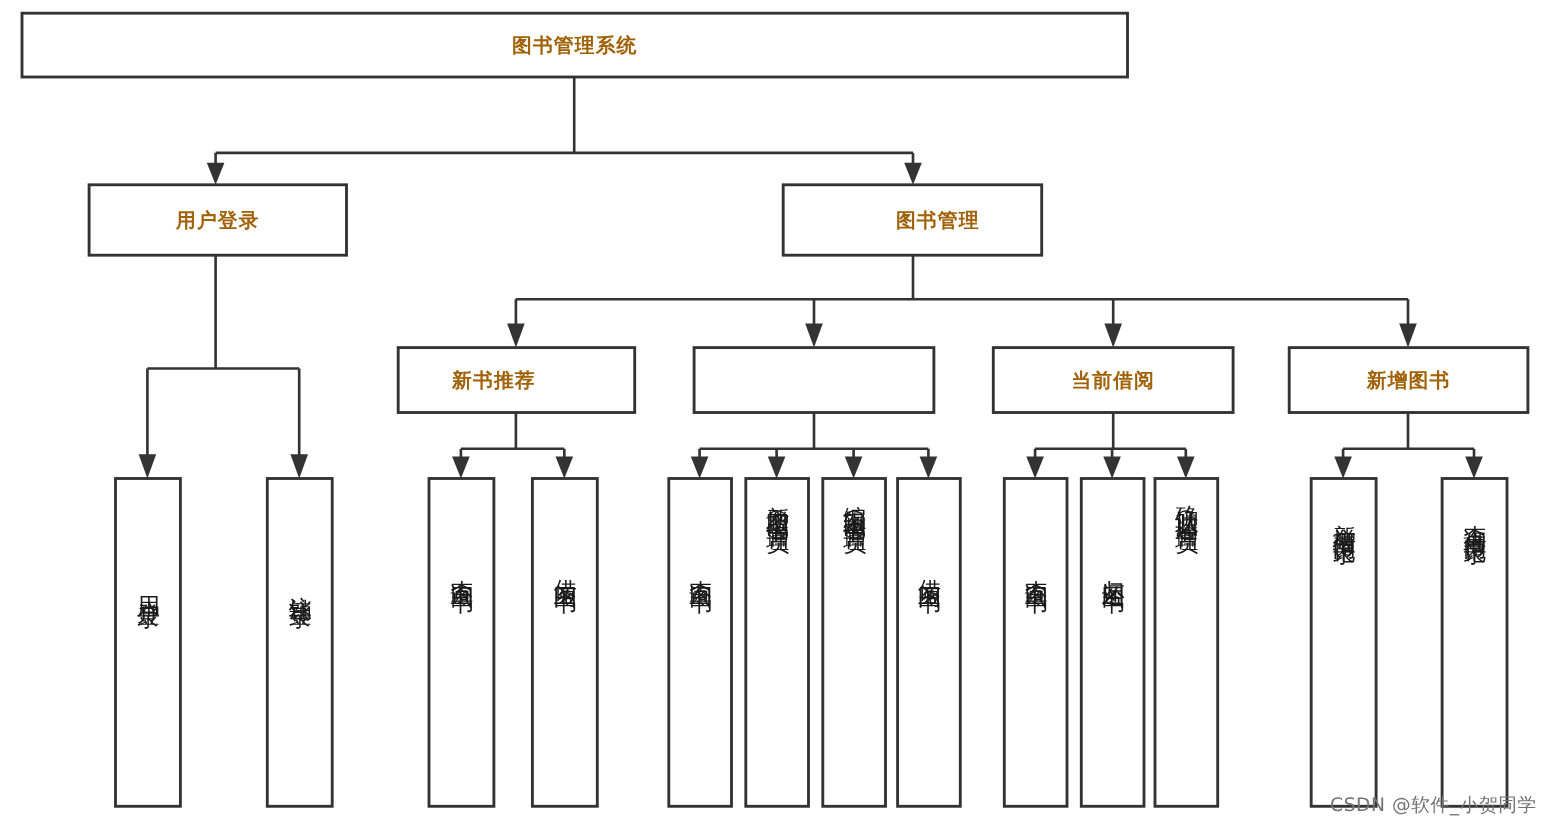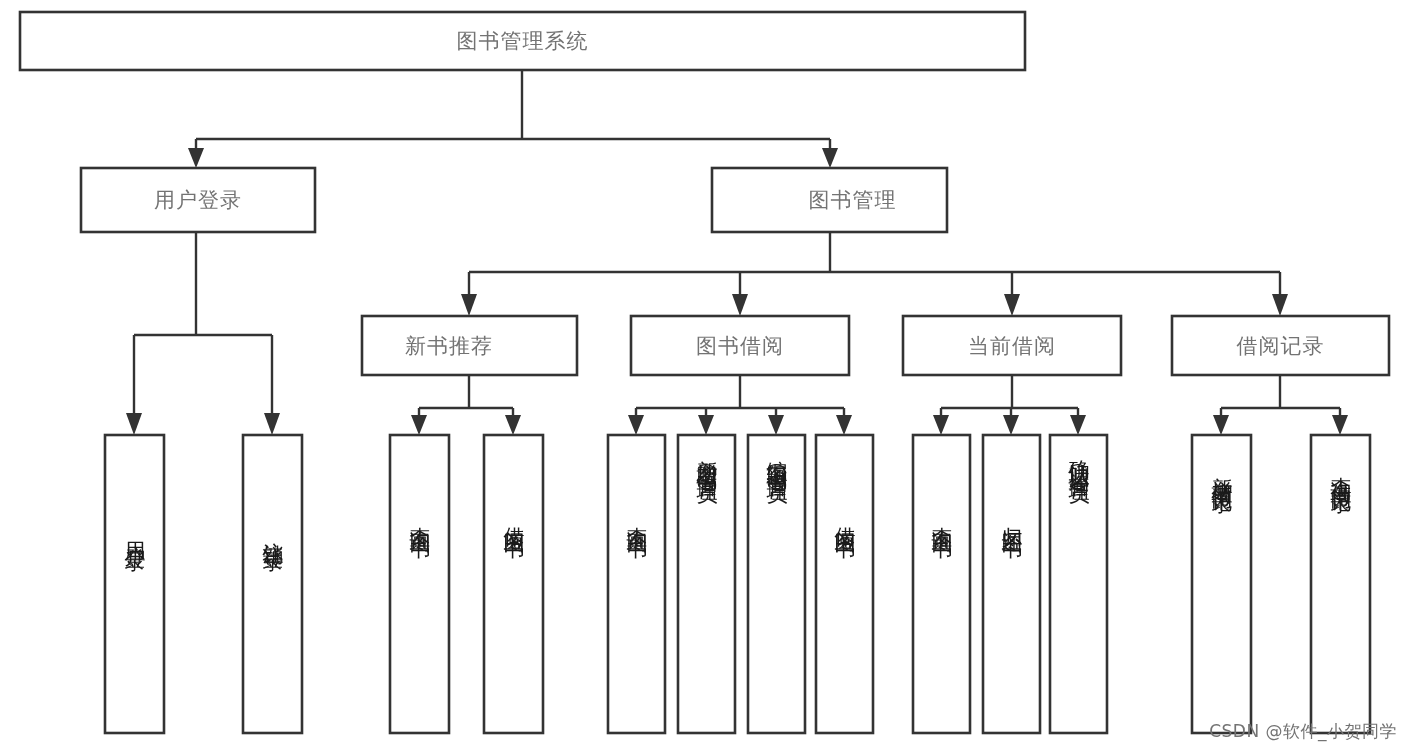--- a/index.html
+++ b/index.html
@@ -56,24 +56,25 @@
     white-space: nowrap;
   }
   .hlabel-wrap {
     position: absolute;
     display: flex;
     align-items: center;
     justify-content: center;
     pointer-events: none;
   }
   .hlabel-wrap span {
-    font-size: 21px;
-    color: #737373;
+    font-size: 18px;
+    color: #a16207;
     letter-spacing: 1px;
     white-space: nowrap;
+    font-weight: bold;
   }
   #watermark {
     position: absolute;
     right: 8px;
     bottom: 4px;
     font-size: 17px;
     color: #737373;
     letter-spacing: 0.5px;
     white-space: nowrap;
   }
@@ -181,28 +182,25 @@
   <div class="hlabel-wrap" style="left:81px;  top:168px; width:234px; height:64px;">
     <span>用户登录</span>
   </div>
   <div class="hlabel-wrap" style="left:712px; top:168px; width:235px; height:64px;margin-left:23px;">
     <span>图书管理</span>
   </div>
 
   <div class="hlabel-wrap" style="left:362px;  top:316px; width:174px; height:59px;">
     <span>新书推荐</span>
   </div>
-  <div class="hlabel-wrap" style="left:631px;  top:316px; width:218px; height:59px;">
-    <span>图书借阅</span>
-  </div>
   <div class="hlabel-wrap" style="left:903px;  top:316px; width:218px; height:59px;border-radius:23px;">
     <span>当前借阅</span>
   </div>
   <div class="hlabel-wrap" style="left:1172px; top:316px; width:217px; height:59px;">
-    <span>借阅记录</span>
+    <span>新增图书</span>
   </div>
 
   <div class="vlabel-wrap" style="left:105px;  top:525px; width:59px; height:208px;">
     <span>用户登录</span>
   </div>
   <div class="vlabel-wrap" style="left:243px;  top:525px; width:59px; height:208px;">
     <span>注销登录</span>
   </div>
   <div class="vlabel-wrap" style="left:390px;  top:510px; width:59px; height:223px;">
     <span>查询图书</span>

